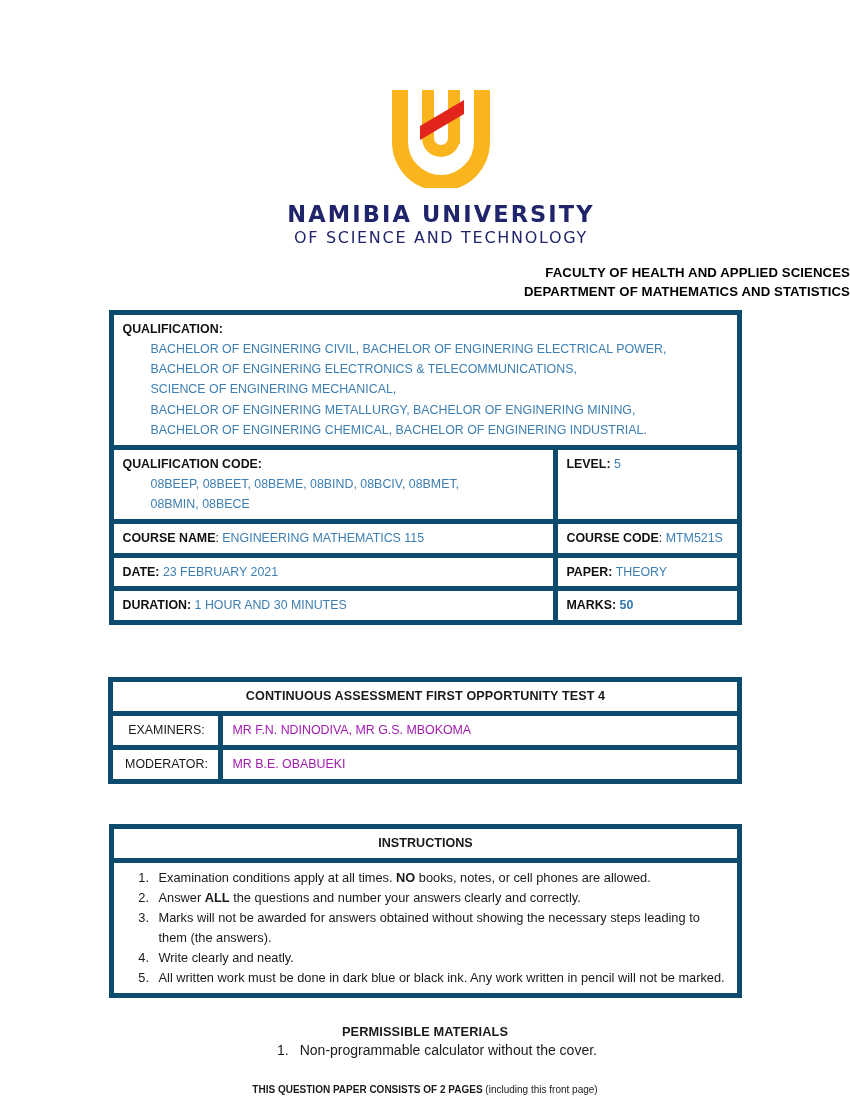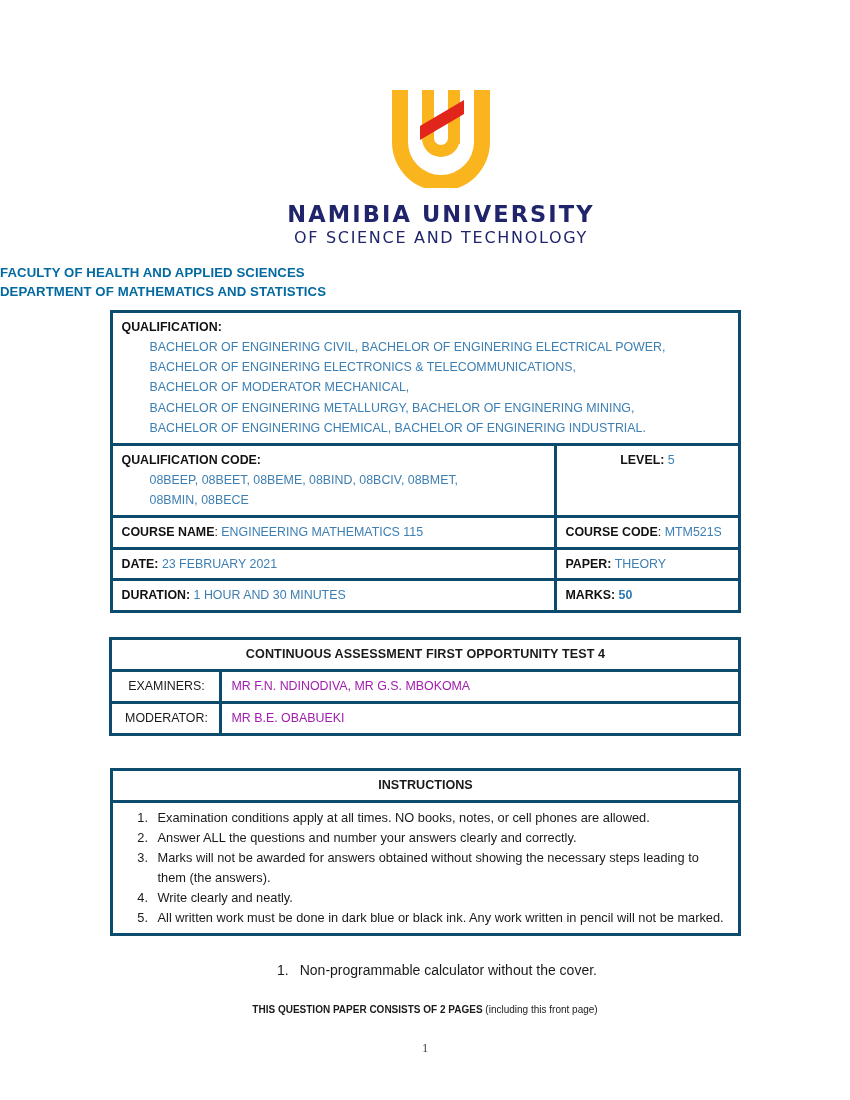--- a/index.html
+++ b/index.html
@@ -53,39 +53,39 @@
     font-size: 16px;
     font-weight: 400;
     letter-spacing: 1.7px;
     color: #20246b;
     display: block;
     margin-top: 2px;
   }
 
   
   .faculty-header {
-    text-align: left;
+    text-align: right;
     margin-top: 16px;
     font-size: 13.2px;
     font-weight: 700;
     line-height: 1.45;
     letter-spacing: 0.1px;
-    color: #0369a1;
+    color: #000000;
   }
 
   
   .doc-table {
     width: 628px;
     margin: 0 auto;
     border-collapse: collapse;
     table-layout: fixed;
     font-size: 12.4px;
   }
   .doc-table td {
-    border: 3px solid #0c4a6e;
+    border: 5px solid #0c4a6e;
     padding: 5px 8px 5px 9px;
     vertical-align: top;
     line-height: 1.52;
   }
   .qual-table { margin-top: 9px; }
 
   .lbl {
     font-weight: 700;
     color: #111111;
   }
@@ -96,25 +96,25 @@
   .val-bold {
     color: #2f78b0;
     font-weight: 700;
   }
   .indent-list {
     padding-left: 28px;
     color: #3d7fb3;
     line-height: 1.62;
   }
   .indent-list div { white-space: nowrap; }
-  .cell-pad-mid { padding-top: 14px; text-align: center; }
+  .cell-pad-mid { padding-top: 14px; }
 
   
   .exam-table {
-    margin-top: 24px;
+    margin-top: 52px;
     border-radius: 8px;
   }
   .exam-title-cell {
     text-align: center;
     font-weight: 700;
     font-size: 12.6px;
     letter-spacing: 0.1px;
     padding-top: 5px;
     padding-bottom: 5px;
   }
@@ -126,21 +126,21 @@
   }
   .exam-lbl-cell {
     font-weight: 400;
     padding-top: 7px;
     padding-bottom: 7px;
     text-align: center;
   }
 
   
   .instr-table {
-    margin-top: 32px;
+    margin-top: 40px;
   }
   .instr-title-cell {
     text-align: center;
     font-weight: 700;
     font-size: 12.6px;
     padding-top: 4px;
     padding-bottom: 4px;
   }
   .instr-body-cell {
     padding: 4px 10px 7px 10px;
@@ -149,21 +149,21 @@
     margin: 0;
     padding-left: 30px;
     font-size: 12.8px;
     line-height: 1.56;
     color: #1a1a1a;
   }
   ol.instr-list li {
     padding-left: 6px;
     margin-bottom: 0px;
   }
-  ol.instr-list li b { font-weight: 400; }
+  ol.instr-list li b { font-weight: 700; }
 
   
   .permissible {
     margin-top: 26px;
     text-align: center;
   }
   .permissible-title {
     font-weight: 700;
     font-size: 12.8px;
     letter-spacing: 0.1px;
@@ -222,21 +222,21 @@
         <col style="width:444px">
         <col style="width:184px">
       </colgroup>
     <tbody>
       <tr>
         <td colspan="2">
           <div class="lbl">QUALIFICATION:</div>
           <div class="indent-list">
             <div>BACHELOR OF ENGINERING CIVIL, BACHELOR OF ENGINERING ELECTRICAL POWER,</div>
             <div>BACHELOR OF ENGINERING ELECTRONICS &amp; TELECOMMUNICATIONS,</div>
-            <div>BACHELOR OF MODERATOR MECHANICAL,</div>
+            <div>SCIENCE OF ENGINERING MECHANICAL,</div>
             <div>BACHELOR OF ENGINERING METALLURGY, BACHELOR OF ENGINERING MINING,</div>
             <div>BACHELOR OF ENGINERING CHEMICAL, BACHELOR OF ENGINERING INDUSTRIAL.</div>
           </div>
         </td>
       </tr>
       <tr>
         <td>
           <div class="lbl">QUALIFICATION CODE:</div>
           <div class="indent-list">
             <div>08BEEP, 08BEET, 08BEME, 08BIND, 08BCIV, 08BMET,</div>
@@ -317,20 +317,21 @@
             <li><span>Marks will not be awarded for answers obtained without showing the necessary steps leading to them (the answers).</span></li>
             <li><span>Write clearly and neatly.</span></li>
             <li><span>All written work must be done in dark blue or black ink. Any work written in pencil will not be marked.</span></li>
           </ol>
         </td>
       </tr>
     </tbody>
   </table>
 
   <div class="permissible">
+    <div class="permissible-title">PERMISSIBLE MATERIALS</div>
     <div class="permissible-item">
       <span class="num">1.</span><span>Non-programmable calculator without the cover.</span>
     </div>
   </div>
 
   <div class="pages-note">
     <b>THIS QUESTION PAPER CONSISTS OF 2 PAGES</b><span> (including this front page)</span>
   </div>
 
   <div class="page-number">1</div>

